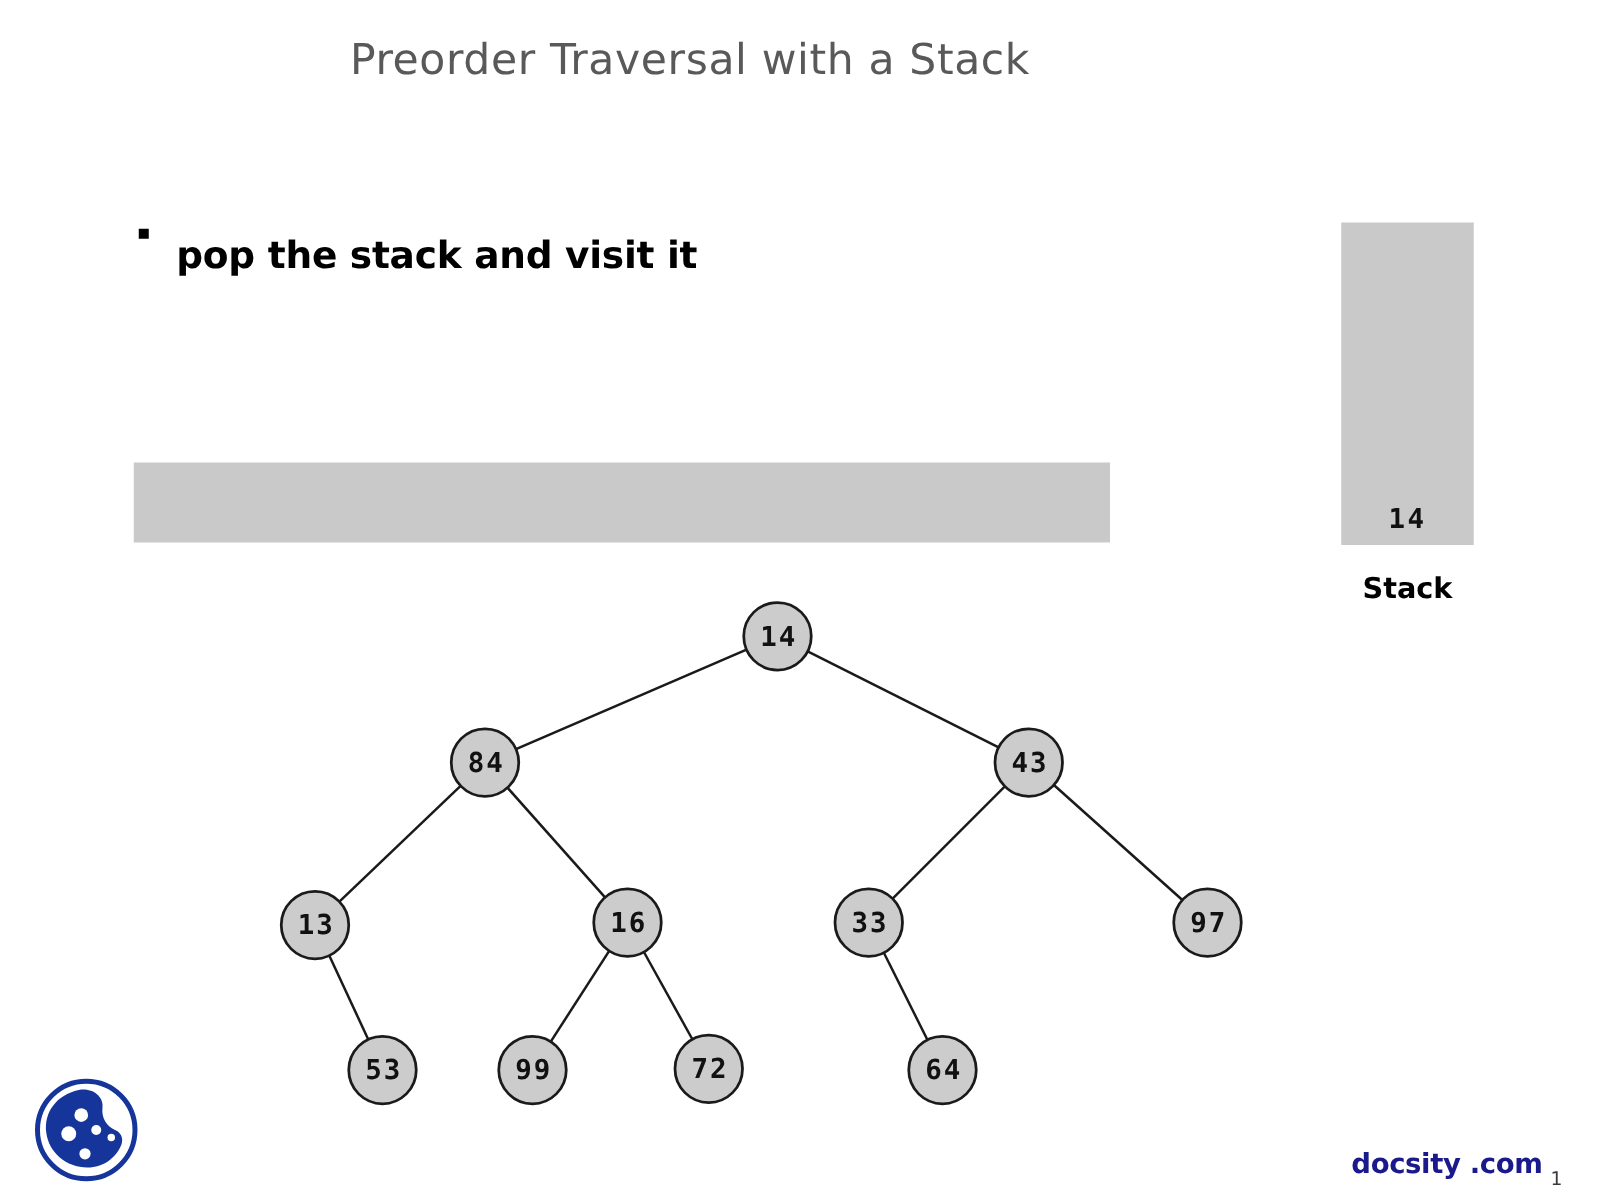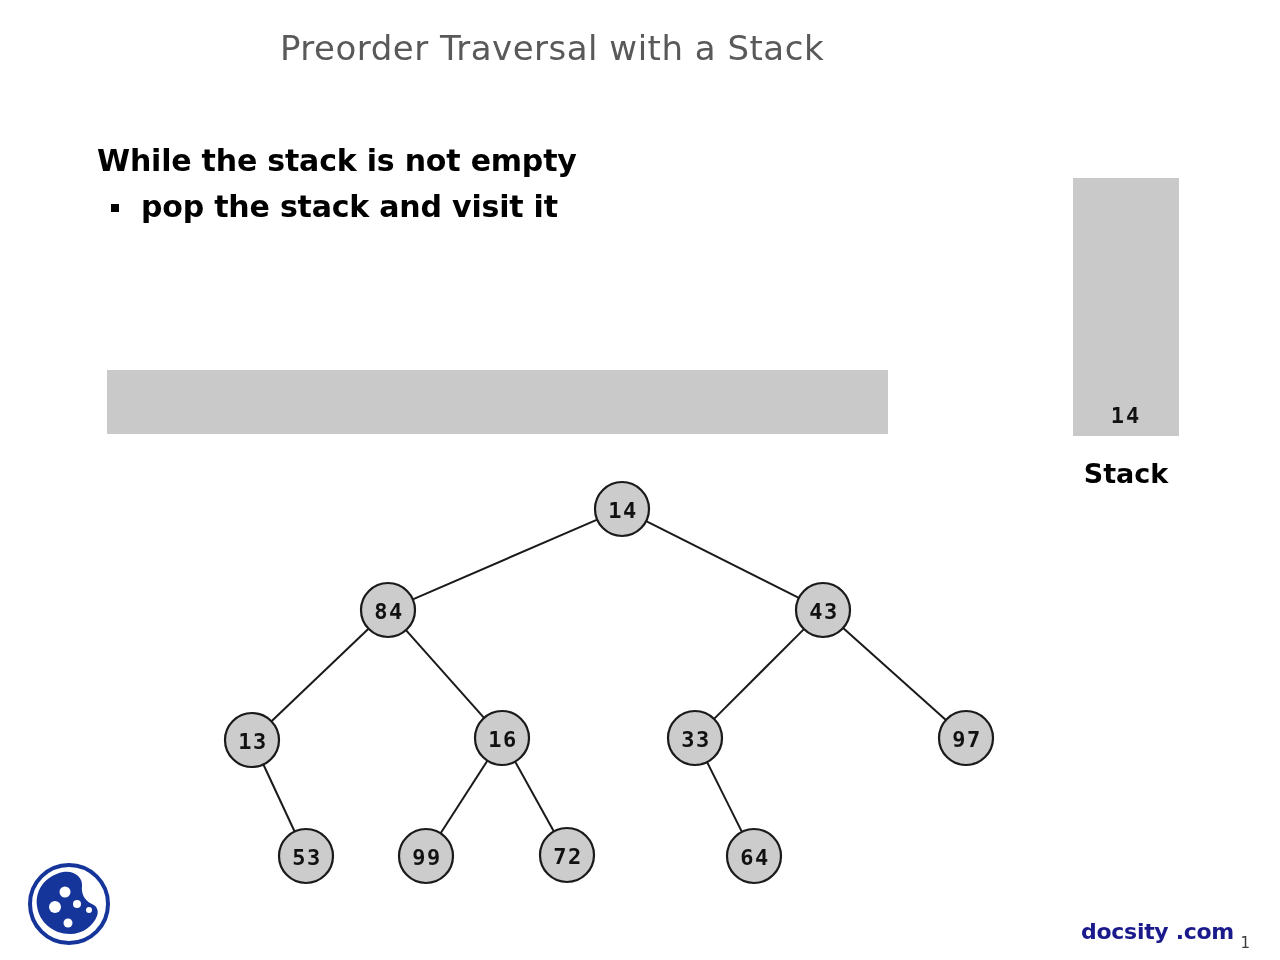--- a/index.html
+++ b/index.html
@@ -36,23 +36,23 @@
     font-family: "DejaVu Sans", sans-serif;
     font-size: 30px;
     font-weight: 600;
     color: #000000;
     line-height: 46px;
     white-space: nowrap;
     letter-spacing: -0.2px;
   }
   .bullet-line {
     display: flex;
-    align-items: center;
     margin-left: 14px;
     line-height: 46px;
+    margin-top: 44px;
   }
   .bullet-marker {
     width: 8px; height: 8px;
     background: #000;
     margin-right: 22px;
     flex: 0 0 auto;
     position: relative;
     top: 1px;
   }
   .bullet-text {
@@ -85,21 +85,21 @@
     font-weight: 700;
     color: #111;
     letter-spacing: 2px;
   }
   #stack-label {
     position: absolute;
     left: 1073px; top: 458px;
     width: 106px;
     text-align: center;
     font-family: "DejaVu Sans", sans-serif;
-    font-size: 27px;
+    font-size: 23px;
     font-weight: 600;
     color: #000;
   }
   #tree-svg {
     position: absolute;
     left: 0; top: 0;
     width: 1280px; height: 960px;
   }
   .node-circle {
     fill: #cccccc;
@@ -145,21 +145,20 @@
   }
 </style>
 </head>
 <body>
 
 <div id="slide">
 
   <div id="slide-title">Preorder Traversal with a Stack</div>
 
   <div id="body-text">
-    <div class="line">While the stack is not empty</div>
     <div class="bullet-line">
       <span class="bullet-marker"></span>
       <span class="bullet-text">pop the stack and visit it</span>
     </div>
   </div>
 
   <div id="visit-bar"></div>
 
   <div id="stack-panel">
     <div class="stack-cell">14</div>

